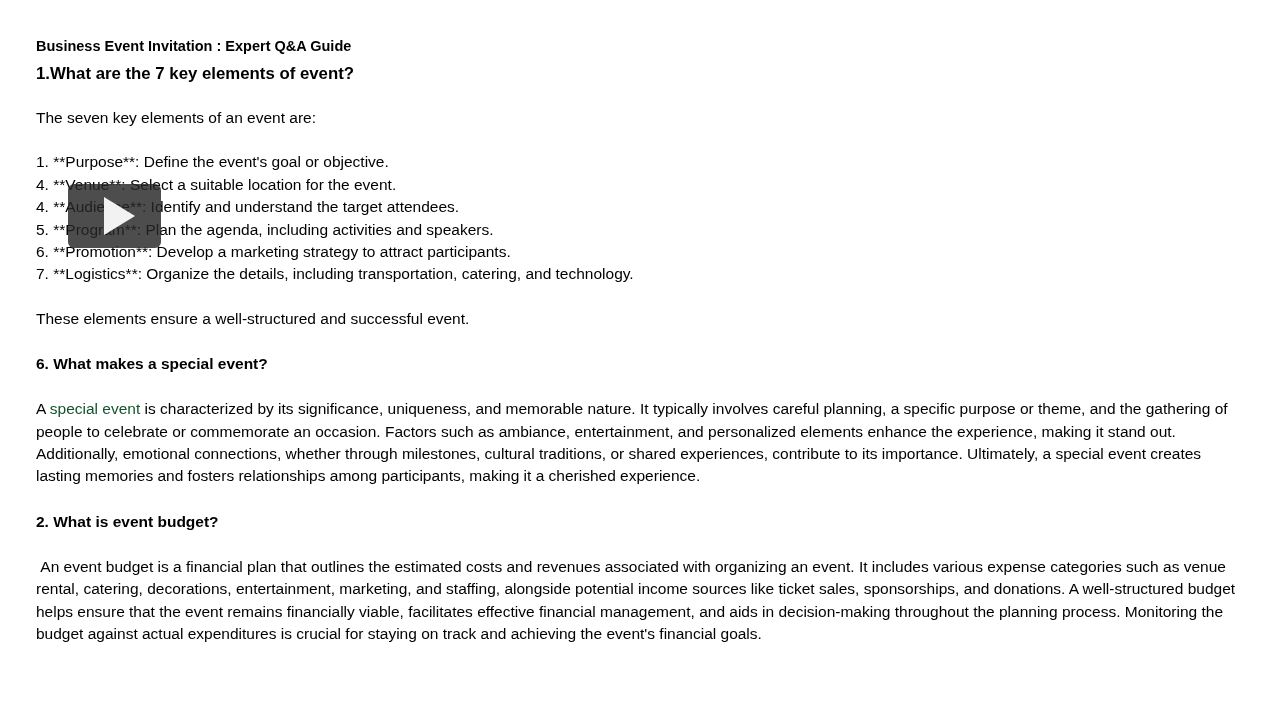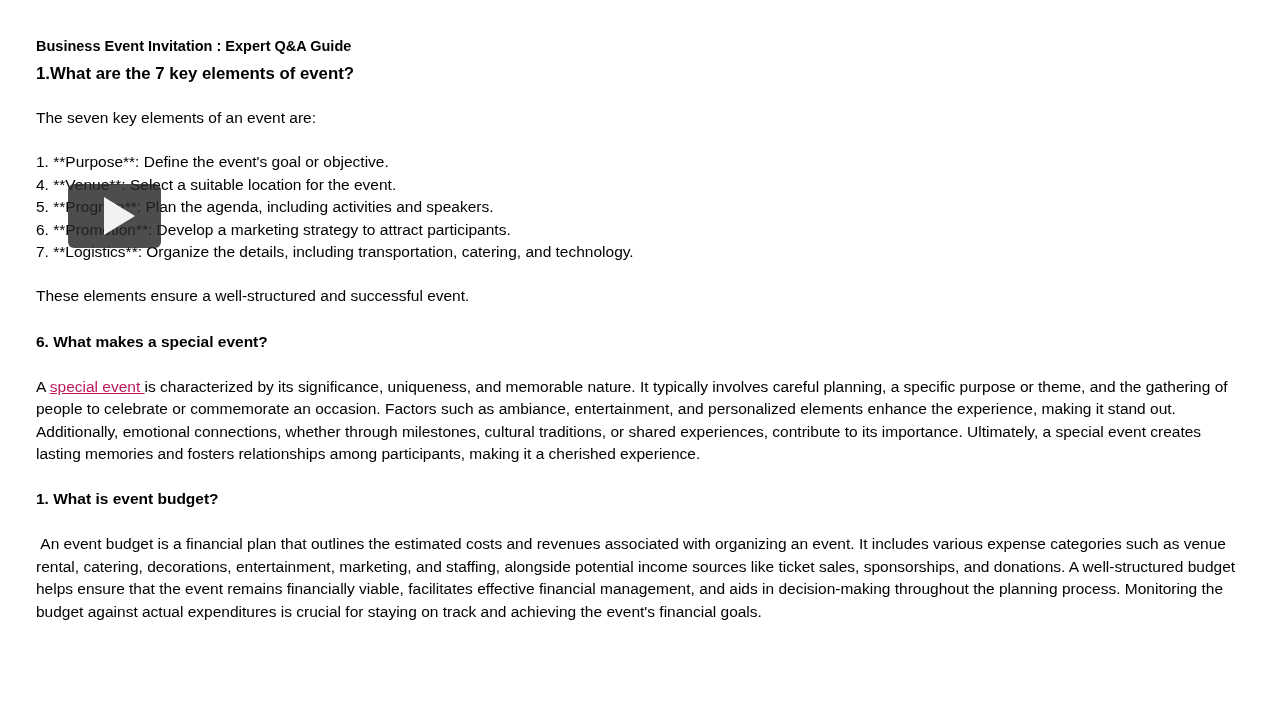--- a/index.html
+++ b/index.html
@@ -41,22 +41,21 @@
   }
   .body-line {
     margin: 0;
   }
   .intro  { margin-top: 21px; }
   .list   { margin-top: 22px; }
   .outro  { margin-top: 22px; }
   .para   { margin-top: 23px; }
   .pre    { white-space: pre-wrap; }
   a.inline-link {
-    color: #be185d;
-    text-decoration: underline;
+    color: #14532d;
     cursor: pointer;
   }
   .play-overlay {
     position: absolute;
     left: 68px;
     top: 184px;
     width: 93px;
     height: 64px;
     background: rgba(38, 38, 38, 0.82);
     border-radius: 6px;
@@ -81,32 +80,33 @@
 
   <p class="doc-title">Business Event Invitation : Expert Q&amp;A Guide</p>
 
   <h1 class="h-q1">1.What are the 7 key elements of event?</h1>
 
   <p class="body-line intro">The seven key elements of an event are:</p>
 
   <div class="list">
     <p class="body-line">1. **Purpose**: Define the event's goal or objective.</p>
     <p class="body-line">4. **Venue**: Select a suitable location for the event.</p>
+    <p class="body-line">4. **Audience**: Identify and understand the target attendees.</p>
     <p class="body-line">5. **Program**: Plan the agenda, including activities and speakers.</p>
     <p class="body-line">6. **Promotion**: Develop a marketing strategy to attract participants.</p>
     <p class="body-line">7. **Logistics**: Organize the details, including transportation, catering, and technology.</p>
   </div>
 
   <p class="body-line outro">These elements ensure a well-structured and successful event.</p>
 
   <h2 class="sec-heading">6. What makes a special event?</h2>
 
   <p class="para"><span>A </span><a class="inline-link">special event </a><span>is characterized by its significance, uniqueness, and memorable nature. It typically involves careful planning, a specific purpose or theme, and the gathering of people to celebrate or commemorate an occasion. Factors such as ambiance, entertainment, and personalized elements enhance the experience, making it stand out. Additionally, emotional connections, whether through milestones, cultural traditions, or shared experiences, contribute to its importance. Ultimately, a special event creates lasting memories and fosters relationships among participants, making it a cherished experience.</span></p>
 
-  <h2 class="sec-heading">1. What is event budget?</h2>
+  <h2 class="sec-heading">2. What is event budget?</h2>
 
   <p class="para pre"> An event budget is a financial plan that outlines the estimated costs and revenues associated with organizing an event. It includes various expense categories such as venue rental, catering, decorations, entertainment, marketing, and staffing, alongside potential income sources like ticket sales, sponsorships, and donations. A well-structured budget helps ensure that the event remains financially viable, facilitates effective financial management, and aids in decision-making throughout the planning process. Monitoring the budget against actual expenditures is crucial for staying on track and achieving the event's financial goals.</p>
 
   <div class="play-overlay">
     <div class="play-triangle"></div>
   </div>
 
 </div>
 
 </body></html>

